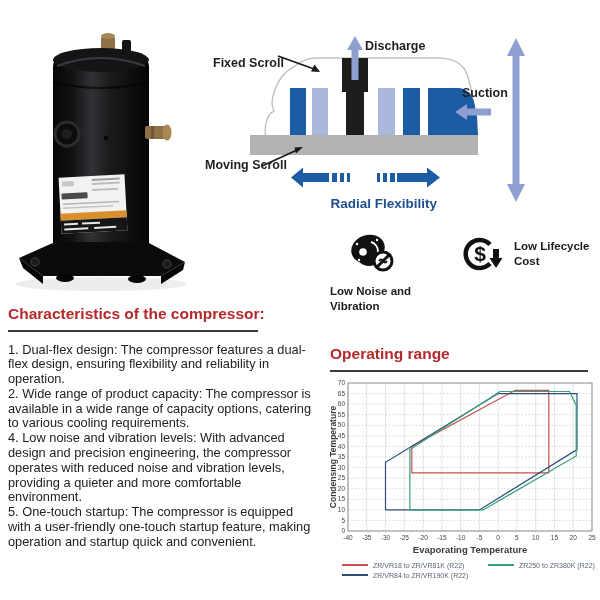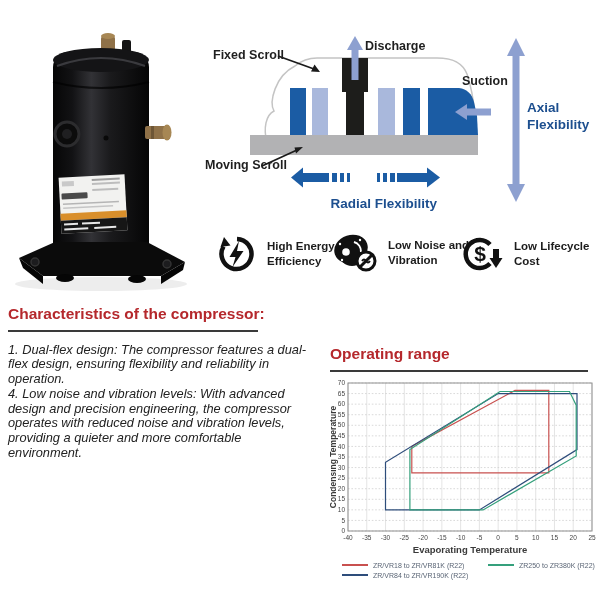--- a/index.html
+++ b/index.html
@@ -18,21 +18,21 @@
 
   
   .feature { position:absolute; display:flex; align-items:center; gap:8px; }
   .feature .flabel { font-weight:bold; font-size:11.5px; line-height:1.3; color:#1c1c1c; }
 
   
   .col-left  { position:absolute; left:8px;  top:305px; width:306px; }
   .col-right { position:absolute; left:330px; top:305px; width:268px;margin-top:40px; }
   .red-heading { color:#b5282c; font-weight:bold; font-size:15.5px; }
   .rule { height:1.5px; background:#3a3a3a; margin-top:7px; }
-  .char-text { margin-top:11px; font-size:12.8px; line-height:14.8px; color:#222;font-style:italic; }
+  .char-text { margin-top:11px; font-size:12.8px; line-height:14.8px; color:#222; }
   .char-text p { margin:0; }
 
   
   .chart-wrap { position:relative; margin-top:4px; }
   .chart-legend { display:grid; grid-template-columns:146px auto; row-gap:3px; margin:2px 0 0 12px; }
   .legend-item { display:flex; align-items:center; gap:5px; }
   .legend-swatch { display:inline-block; width:26px; height:2px; }
   .legend-label { font-size:7px; color:#5a6575; white-space:nowrap; }
 </style>
 </head>
@@ -140,38 +140,29 @@
         <polygon points="222,139.5 235,149.5 222,159.5"></polygon>
       </g>
 
       <g stroke="#1a1a1a" stroke-width="1.8" fill="#1a1a1a">
         <line x1="73" y1="28" x2="109" y2="41"></line>
         <polygon points="115,44 106,43.5 109.5,36.5" stroke="none"></polygon>
         <line x1="57" y1="138" x2="92" y2="122"></line>
         <polygon points="98,119 91,125.5 89.5,119.5" stroke="none"></polygon>
       </g>
     </svg>
-    <div class="dlabel" style="left:8px; top:20px;text-align:right;">Fixed Scroll</div>
+    <div class="dlabel" style="left:8px; top:28px;text-align:right;">Fixed Scroll</div>
     <div class="dlabel" style="left:160px; top:11px;">Discharge</div>
-    <div class="dlabel" style="left:257px; top:46px;">Suction</div>
+    <div class="dlabel" style="left:257px; top:58px;">Suction</div>
     <div class="dlabel" style="left:0px; top:130px;">Moving Scroll</div>
     <div class="dlabel blue" style="left:102px; top:168px; width:130px; text-align:right;">Radial Flexibility</div>
-    <div class="dlabel blue" style="left:322px; top:72px; width:72px;">Axial Flexibility</div>
-  </div>
-
-  <div class="feature" style="left:215px; top:232px;">
-    <svg width="44" height="44" viewBox="0 0 44 44">
-      <path d="M22,7 A15,15 0 1 1 8.5,14.5" fill="none" stroke="#111" stroke-width="4.5"></path>
-      <polygon points="5.5,15 15.5,13.5 9,5" fill="#111"></polygon>
-      <polygon points="24,9 14.5,25 20.5,25 17.5,35 28.5,19 22,19" fill="#111"></polygon>
-    </svg>
-    <div class="flabel" style="width:76px;">High Energy Efficiency</div>
-  </div>
-
-  <div class="feature" style="left:330px; top:230px;">
+  </div>
+
+
+  <div class="feature" style="left:330px; top:230px;flex-direction:column;">
     <svg width="50" height="46" viewBox="0 0 50 46">
       <ellipse cx="21" cy="19" rx="17" ry="14" transform="rotate(-18 21 19)" fill="#111"></ellipse>
       <circle cx="22" cy="23" r="13" fill="#111"></circle>
       <circle cx="16" cy="22" r="3.8" fill="#fff"></circle>
       <path d="M24,12 A10,10 0 0 1 31,22" fill="none" stroke="#fff" stroke-width="2"></path>
       <circle cx="10" cy="14" r="1.2" fill="#fff"></circle>
         <circle cx="30" cy="10" r="1.2" fill="#fff"></circle>
       <circle cx="12" cy="30" r="1.2" fill="#fff"></circle>
       <circle cx="36" cy="31" r="9" fill="#fff" stroke="#111" stroke-width="3"></circle>
       <path d="M32,31 q2,-3 4,0 q2,3 4,0" fill="none" stroke="#111" stroke-width="1.8"></path>
@@ -188,21 +179,23 @@
       <polygon points="29.5,26 42.5,26 36,36" fill="#111"></polygon>
     </svg>
     <div class="flabel" style="width:78px;">Low Lifecycle Cost</div>
   </div>
 
   <div class="col-left">
     <div class="red-heading">Characteristics of the compressor:</div>
     <div class="rule" style="width:250px;"></div>
     <div class="char-text">
       <p>1. Dual-flex design: The compressor features a dual-flex design, ensuring flexibility and reliability in operation.</p>
+      <p>2. Wide range of product capacity: The compressor is available in a wide range of capacity options, catering to various cooling requirements.</p>
       <p>4. Low noise and vibration levels: With advanced design and precision engineering, the compressor operates with reduced noise and vibration levels, providing a quieter and more comfortable environment.</p>
+      <p>5. One-touch startup: The compressor is equipped with a user-friendly one-touch startup feature, making operation and startup quick and convenient.</p>
     </div>
   </div>
 
   <div class="col-right">
     <div class="red-heading">Operating range</div>
     <div class="rule" style="width:258px;"></div>
     <div class="chart-wrap">
       <svg id="op-chart" width="268" height="180" viewBox="0 0 268 180">
           <line x1="18" y1="7" x2="18" y2="155" stroke="#d9d9d9" stroke-width="0.7"></line>
           <line x1="36.769230769230774" y1="7" x2="36.769230769230774" y2="155" stroke="#d9d9d9" stroke-width="0.7"></line>

